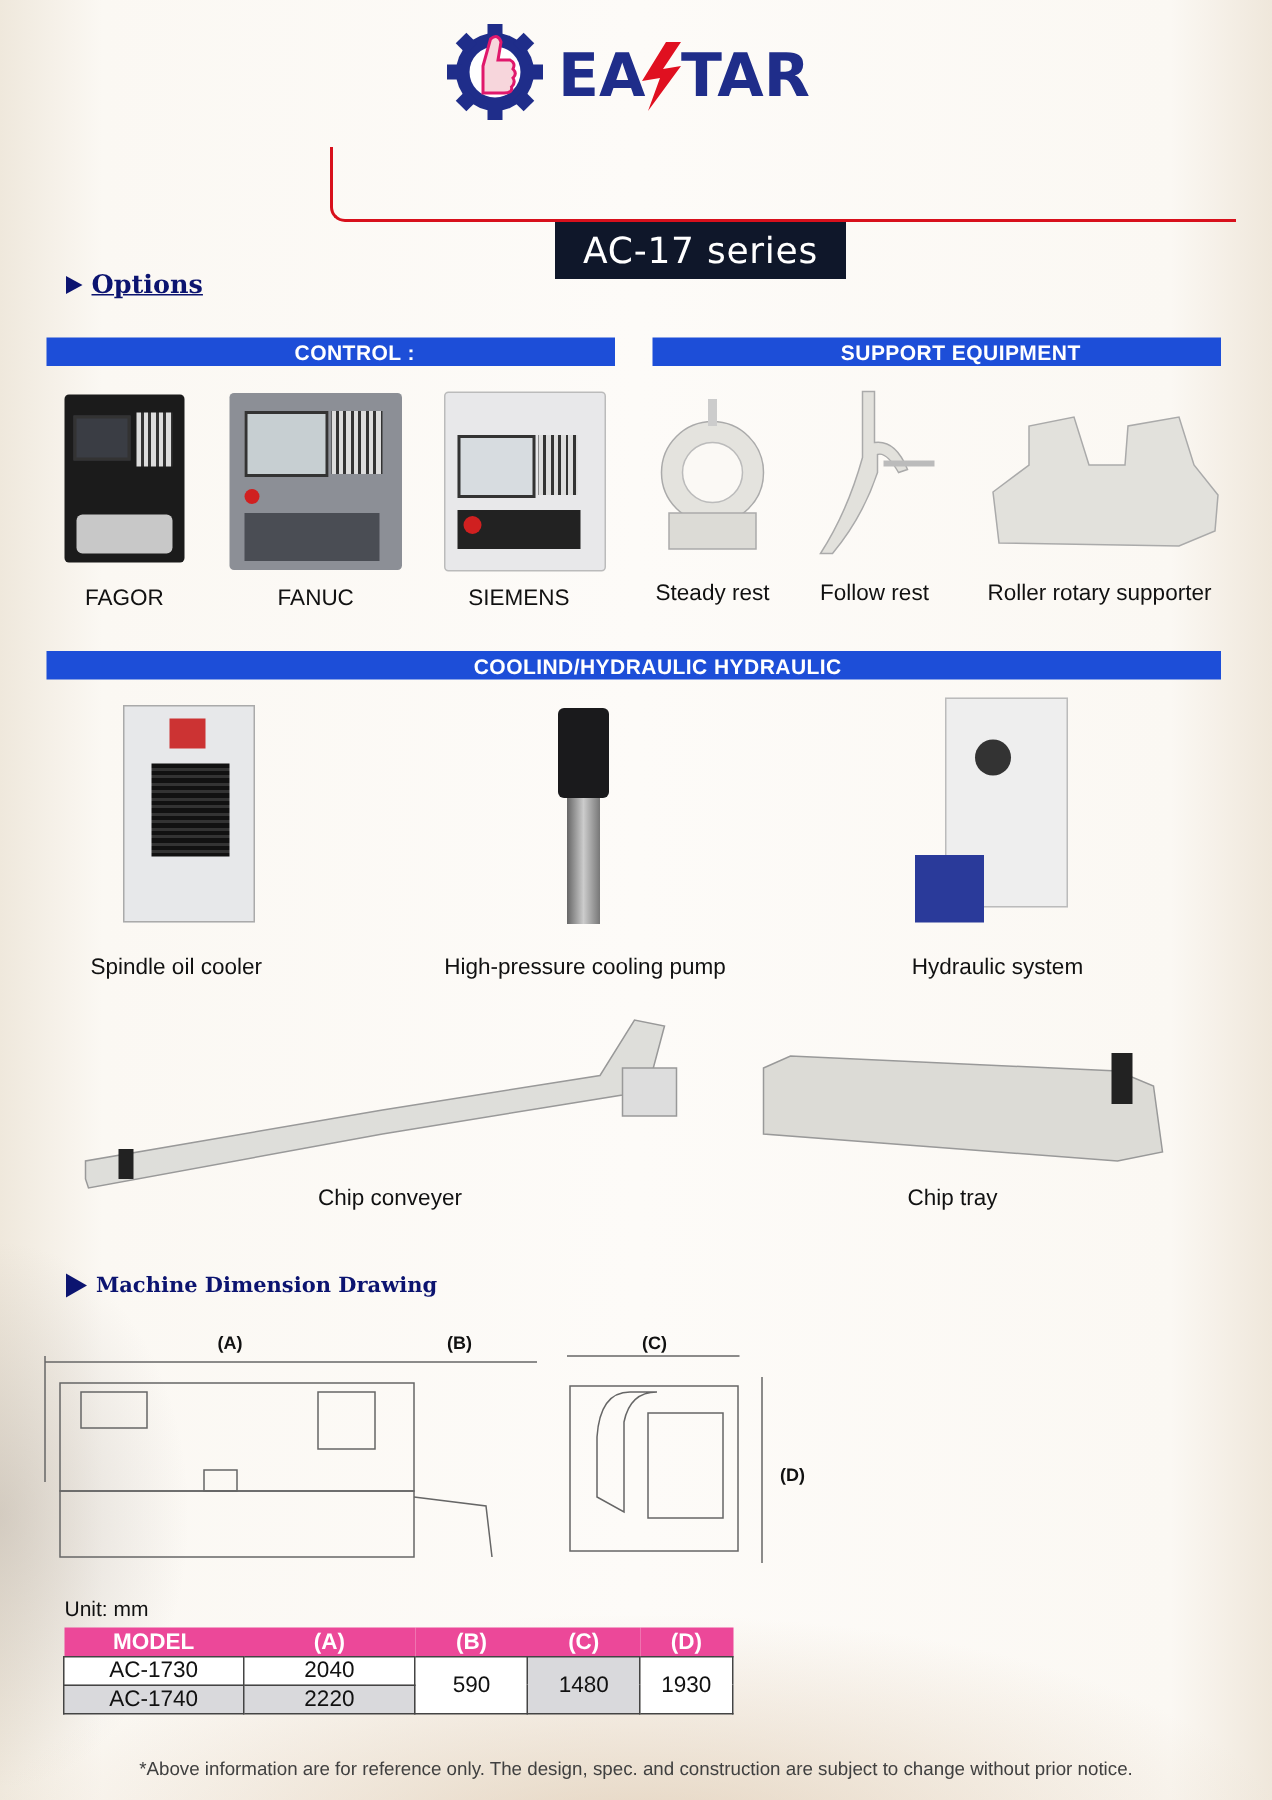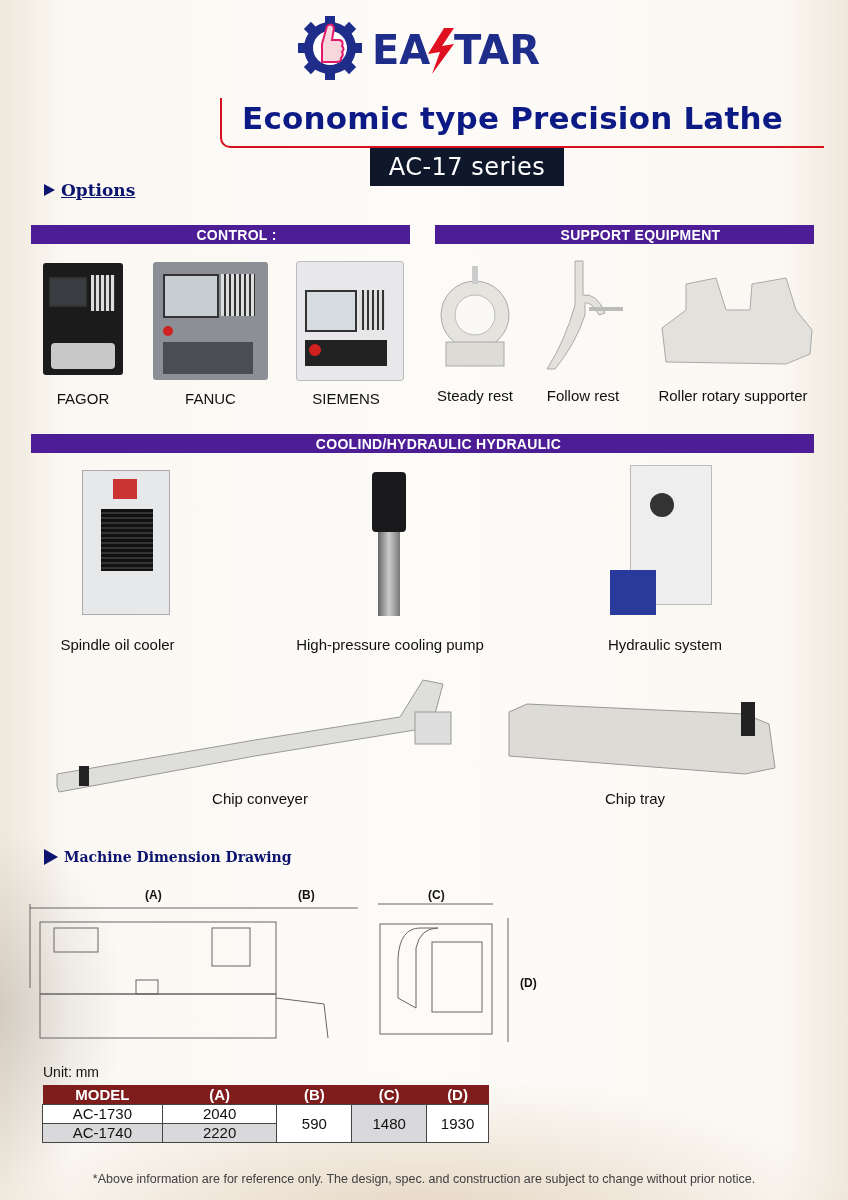--- a/index.html
+++ b/index.html
@@ -35,35 +35,35 @@
     display: flex; align-items: center; justify-content: center; letter-spacing: 0.5px;
   }
   .section-heading {
     font-family: "DejaVu Serif", serif; font-weight: bold; color: #0c1470;
     display: flex; align-items: center; gap: 6px; white-space: nowrap;
   }
   .tri { display: inline-block; width: 0; height: 0; border-top: 6px solid transparent; border-bottom: 6px solid transparent; border-left: 11px solid #0c1470; }
   .tri.big { border-top-width: 8px; border-bottom-width: 8px; border-left-width: 14px; }
 
   .bar {
-    background: #4c1d95; color: #fff; font-weight: bold; font-size: 14px;
+    background: #1d4ed8; color: #fff; font-weight: bold; font-size: 14px;
     display: flex; align-items: center; justify-content: center; height: 19px;
     letter-spacing: 0.3px;
     padding-left: 32px;
   }
   .caption { font-size: 15px; color: #111; white-space: nowrap; text-align: center; }
 
   
   .panel { border-radius: 3px; }
   .screen { position: absolute; background: #b9c4cc; border: 2px solid #333; }
   .keys { position: absolute; background: repeating-linear-gradient(90deg,#ddd 0 3px,#333 3px 5px); }
   .knob { position: absolute; border-radius: 50%; }
 
   table.dims { border-collapse: collapse; font-size: 15px; }
-  table.dims th { background: #7f1d1d; color: #fff; font-weight: bold; height: 19px; font-size: 15px; }
+  table.dims th { background: #ec4899; color: #fff; font-weight: bold; height: 19px; font-size: 15px; }
   table.dims td { border: 1px solid #444; text-align: center; height: 19px; }
   .g { background: #d9d9dc; }
   .w { background: #fff; }
 
   .footnote { left: 0; top: 1172px; width: 848px; text-align: center; font-size: 12.5px; color: #404040; }
 </style>
 </head>
 <body>
 
 <div class="abs logo">
@@ -84,21 +84,20 @@
       <path d="M-8,-4 L-3,-22 Q2,-26 4,-20 L2,-8 L10,-8 Q14,-6 12,-2 Q15,1 12,4 Q14,7 11,10 Q12,14 6,14 L-8,14 Z" fill="#f7d6dc" stroke="#e0186c" stroke-width="2"></path>
     </g>
     <text x="74" y="52" font-family="DejaVu Sans, sans-serif" font-weight="bold" font-size="40" fill="#1f2d8a">EA</text>
     <path d="M146,16 L130,42 L142,40 L134,62 L156,32 L144,34 L156,16 Z" fill="#e01020"></path>
     <text x="156" y="52" font-family="DejaVu Sans, sans-serif" font-weight="bold" font-size="40" fill="#1f2d8a">TAR</text>
   </svg>
 </div>
 
 <div class="abs title-wrap">
   <div class="title-line"></div>
-  <div class="title">Economic type Precision Lathe</div>
 </div>
 <div class="abs series-tag">AC-17  series</div>
 
 <div class="abs section-heading" style="left:44px; top:180px; font-size:17px;text-decoration:underline;">
   <span class="tri"></span>
   <span>Options</span>
 </div>
 
 <div class="abs bar" style="left:31px; top:225px; width:379px;">CONTROL :</div>
 <div class="abs bar" style="left:435px; top:225px; width:379px;">SUPPORT EQUIPMENT</div>

